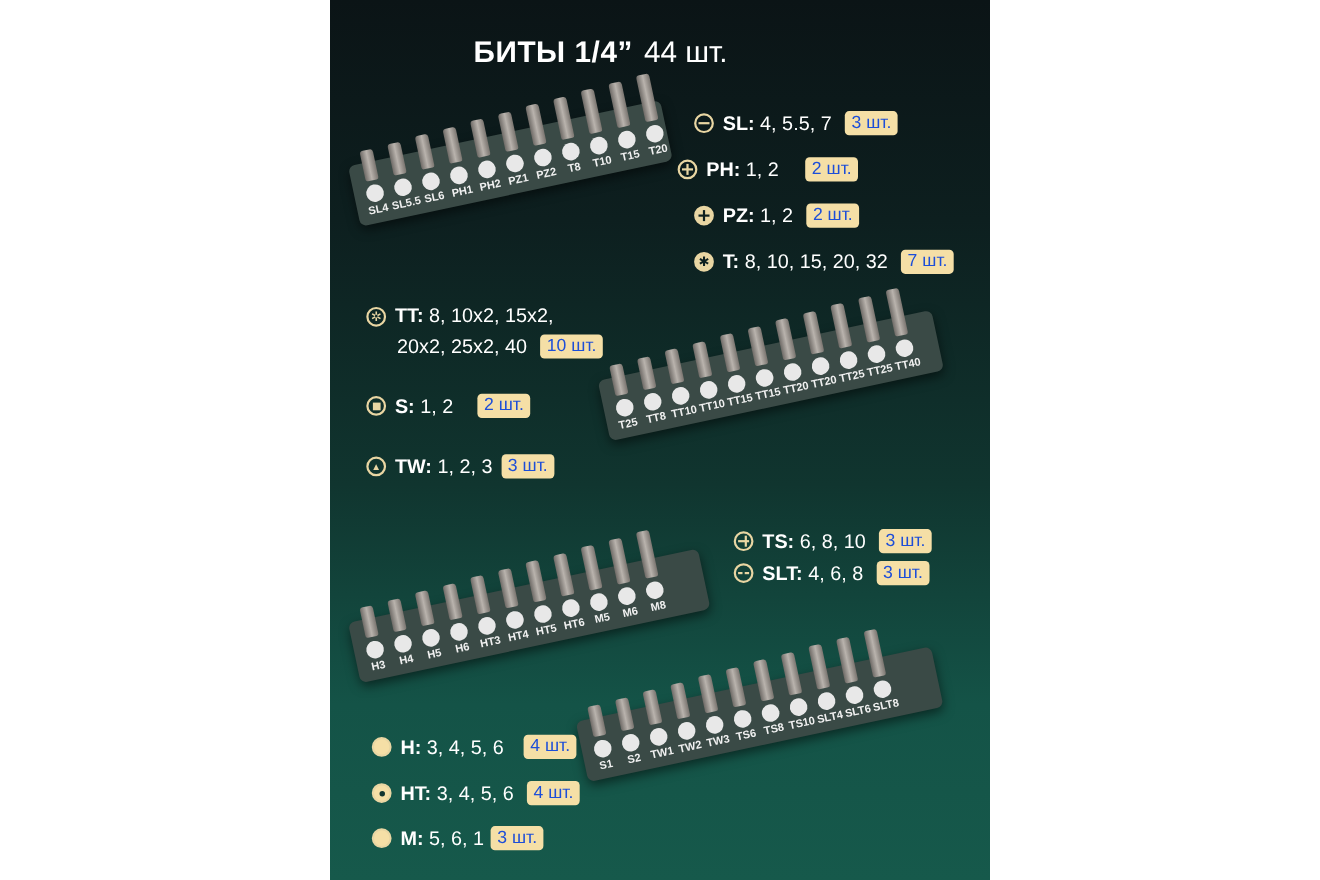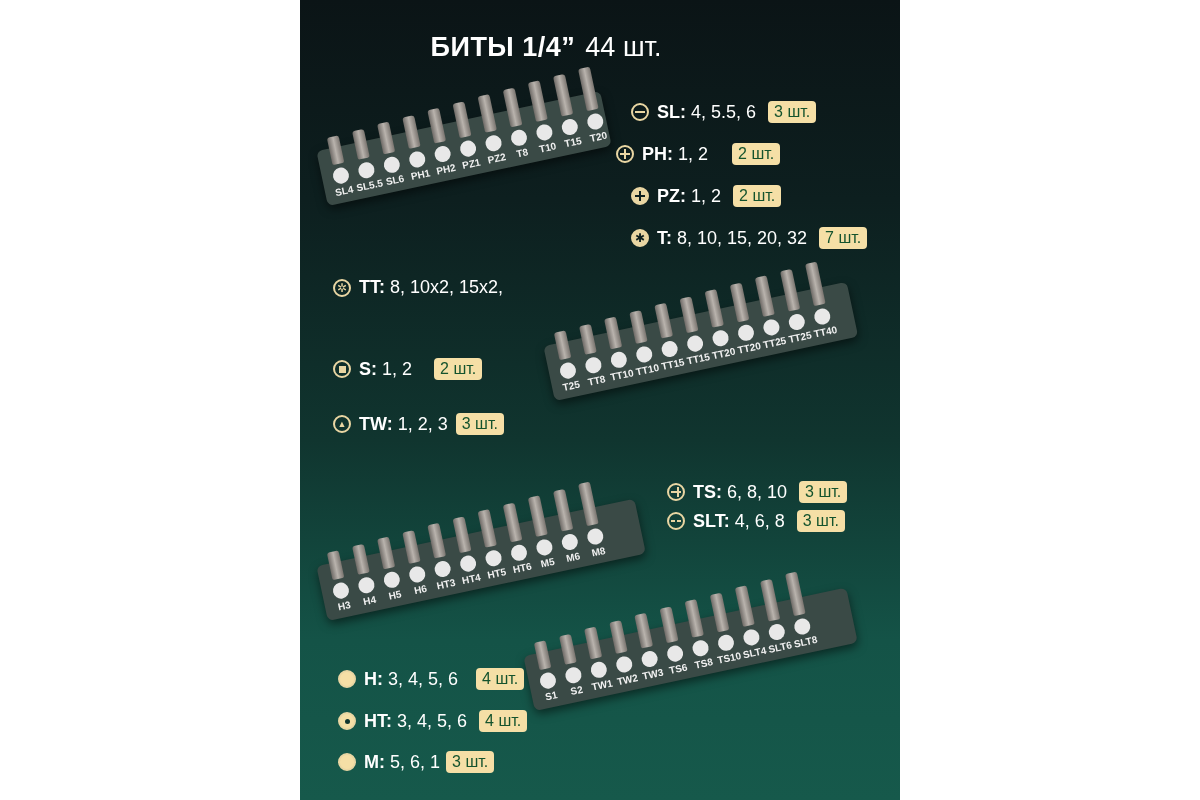--- a/index.html
+++ b/index.html
@@ -6,21 +6,21 @@
   body { width:1200px; height:800px; background:#ffffff; position:relative; overflow:hidden; font-family:"Liberation Sans", sans-serif; }
   .panel { position:absolute; left:300px; top:0; width:600px; height:800px;
     background: linear-gradient(180deg, #0b1416 0%, #0d1f1f 25%, #10352f 55%, #145347 80%, #16594b 100%); overflow:hidden; }
   .title { position:absolute; top:32px; left:0; width:492px; text-align:center; color:#fff; font-size:27px; }
   .title b { font-weight:700; letter-spacing:0.5px; }
   .title span.cnt { font-weight:300; margin-left:10px; }
   .legend-item { position:absolute; color:#fff; font-size:18px; display:flex; align-items:center; white-space:nowrap; }
   .legend-item .ico { width:18px; height:18px; border-radius:50%; border:2px solid #e9d6a3; box-sizing:border-box; display:inline-flex; align-items:center; justify-content:center; margin-right:8px; position:relative; }
   .legend-item .code { font-weight:700; margin-right:5px; }
   .legend-item .vals { font-weight:400; }
-  .badge { background:#f5dfa6; color:#14532d; border-radius:4px; padding:1px 6px; font-size:16px; margin-left:12px; line-height:20px; }
+  .badge { background:#f5dfa6; color:#1d4ed8; border-radius:4px; padding:1px 6px; font-size:16px; margin-left:12px; line-height:20px; }
   .legend-item.tt { align-items:flex-start; flex-direction:column; }
   .holder { position:absolute; background:#3a4a46; border-radius:6px; box-shadow:0 4px 10px rgba(0,0,0,0.5); transform-origin:left bottom; }
   .holder .slot { position:absolute; bottom:6px; width:26px; display:flex; flex-direction:column; align-items:center; }
   .slot .bit { width:12px; background:linear-gradient(90deg,#6e6a66,#b9b3ad,#7a7570); border-radius:3px 3px 2px 2px; margin-bottom:4px; }
   .slot .mark { width:16px; height:16px; border-radius:50%; background:#e8e8e8; margin-bottom:2px; }
   .slot .lbl { color:#f0f0f0; font-size:10px; font-weight:700; }
   .ico .inner-line { position:absolute; background:#e9d6a3; }
 </style>
 </head>
 <body>
@@ -268,21 +268,21 @@
           <div class="lbl">SLT8</div>
         </div>
       </div>
   </div>
 
   <div class="legend-item" style="left:331px; top:101px;">
     <span class="ico">
         <span class="inner-line" style="width:10px;height:2px;"></span>
       </span>
     <span class="code">SL:</span>
-    <span class="vals">4, 5.5, 6</span>
+    <span class="vals">4, 5.5, 7</span>
     <span class="badge">3 шт.</span>
   </div>
   <div class="legend-item" style="left:316px; top:143px;">
     <span class="ico">
         <span class="inner-line" style="width:10px;height:2px;"></span>
         <span class="inner-line" style="width:2px;height:10px;"></span>
       </span>
     <span class="code">PH:</span>
     <span class="vals">1, 2</span>
     <span class="badge" style="margin-left:24px">2 шт.</span>
@@ -302,20 +302,24 @@
     <span class="vals">8, 10, 15, 20, 32</span>
     <span class="badge">7 шт.</span>
   </div>
 
   <div class="legend-item tt" style="left:33px; top:277px;">
     <div style="display:flex;align-items:center;">
       <span class="ico" style="color:#e9d6a3;font-size:12px;">✲</span>
       <span class="code">TT:</span>
       <span class="vals">8, 10x2, 15x2,</span>
     </div>
+    <div style="display:flex;align-items:center;margin-left:28px;margin-top:6px;">
+      <span class="vals">20x2, 25x2, 40</span>
+      <span class="badge">10 шт.</span>
+    </div>
   </div>
   <div class="legend-item" style="left:33px; top:358px;">
     <span class="ico">
         <span class="inner-line" style="width:7px;height:7px;"></span>
       </span>
     <span class="code">S:</span>
     <span class="vals">1, 2</span>
     <span class="badge" style="margin-left:22px">2 шт.</span>
   </div>
   <div class="legend-item" style="left:33px; top:413px;">

